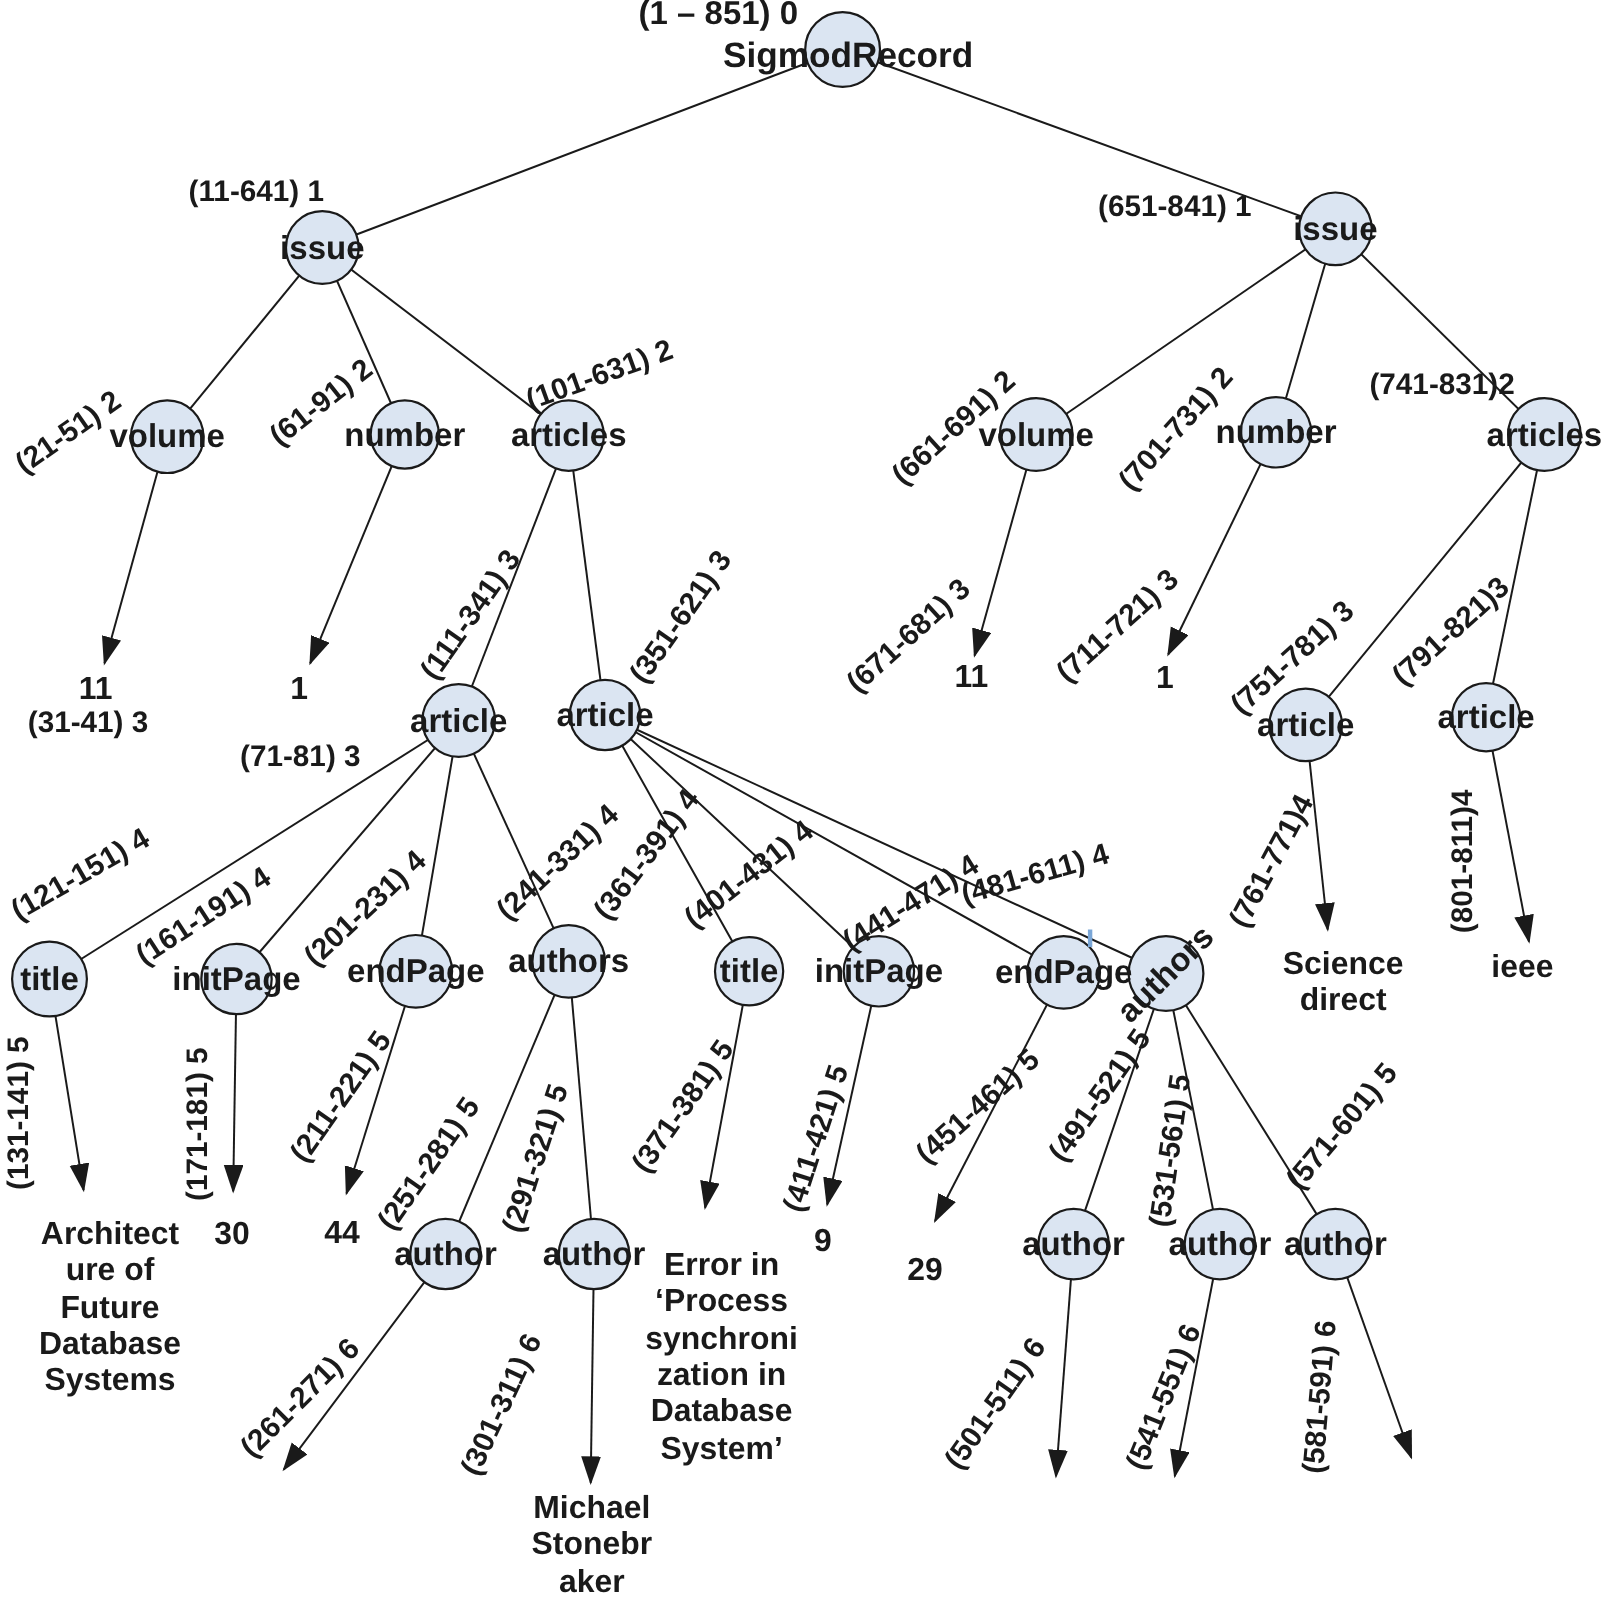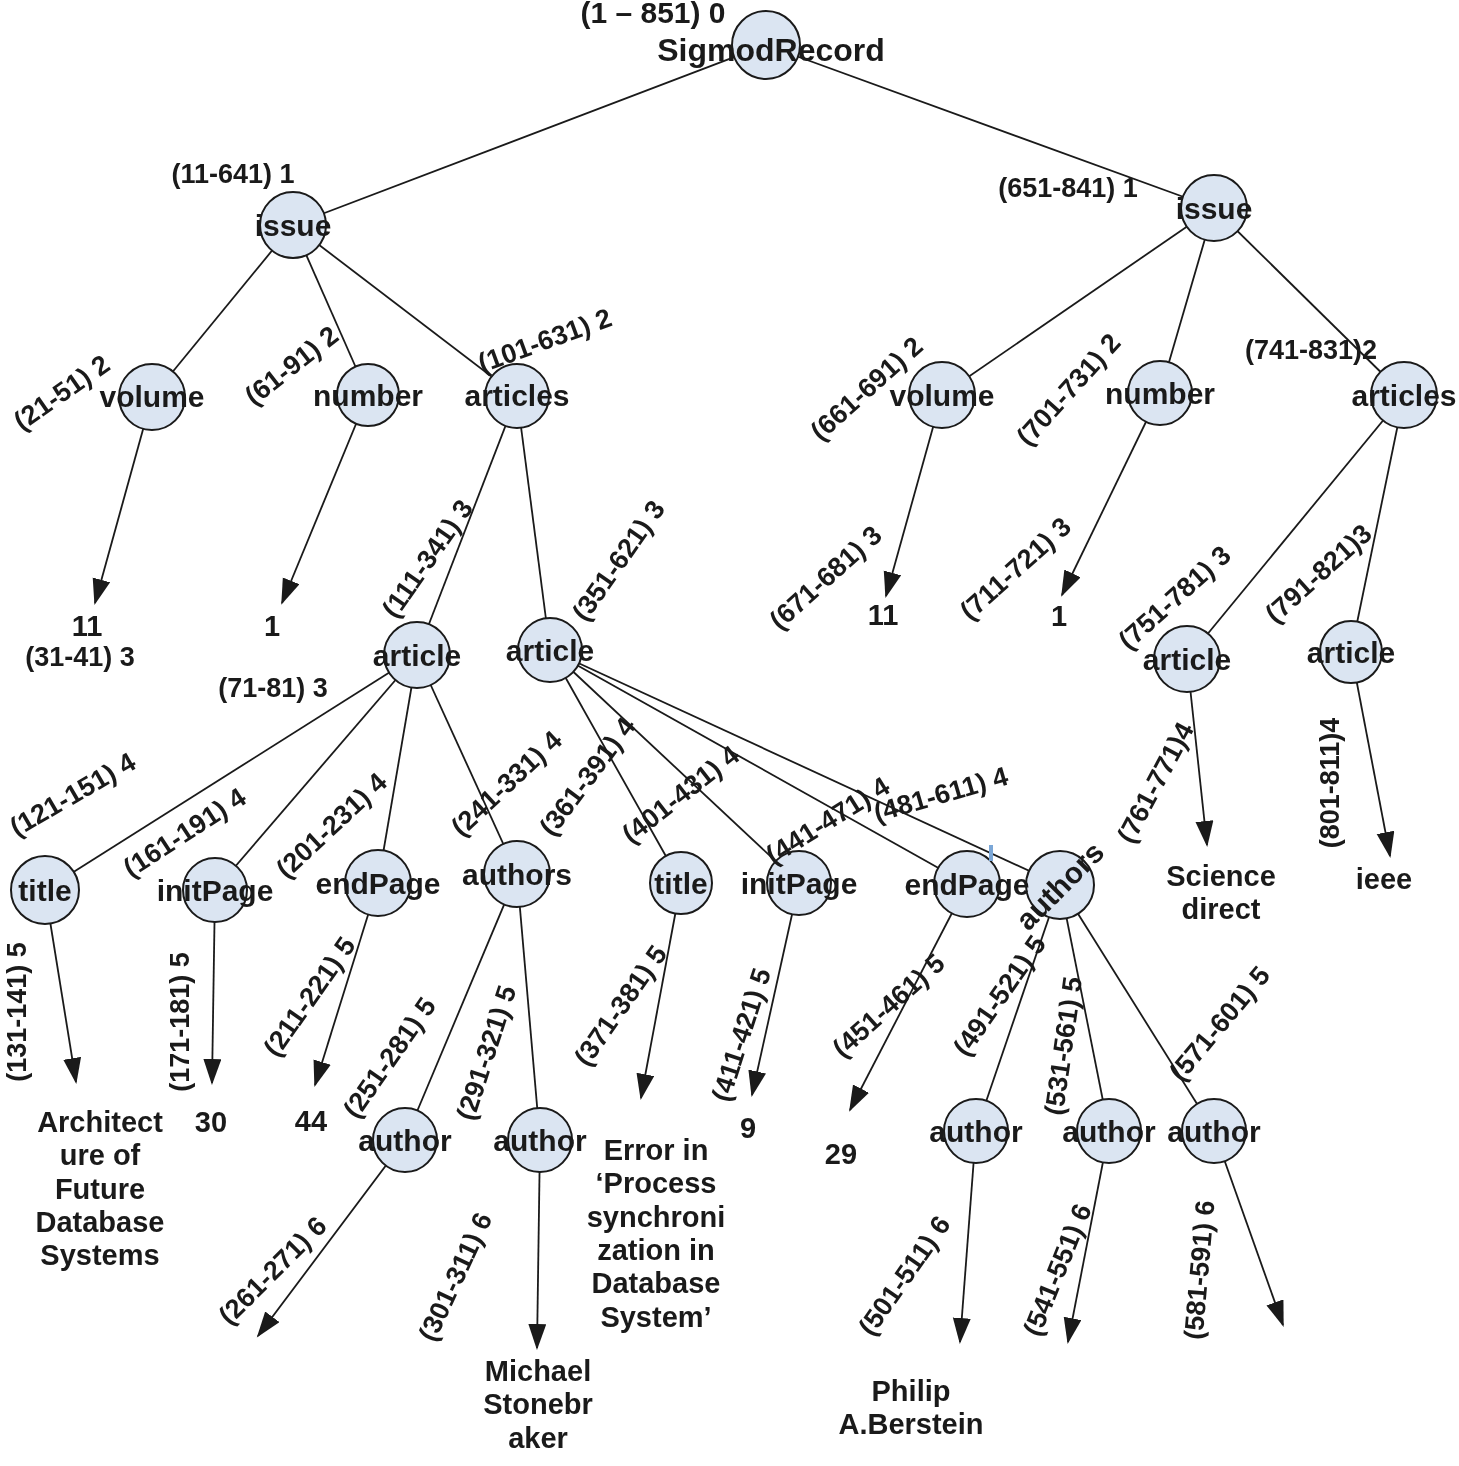--- a/index.html
+++ b/index.html
@@ -211,20 +211,18 @@
   <div class="lbl nd cc" style="left:1109px;top:1132px;">author</div>
   <div class="lbl iv" style="left:1220px;top:1024px;transform:translate(-50%,-50%) rotate(-50deg);">(571-601) 5</div>
   <div class="lbl nd cc" style="left:1214px;top:1132px;">author</div>
 
   <div class="lbl iv" style="left:273px;top:1271px;transform:translate(-50%,-50%) rotate(-45deg);">(261-271) 6</div>
   <div class="lbl iv" style="left:456px;top:1277px;transform:translate(-50%,-50%) rotate(-65deg);">(301-311) 6</div>
   <div class="lbl leaf tc" style="left:538px;top:1355px;">Michael
 Stonebr
 aker</div>
   <div class="lbl iv" style="left:905px;top:1276px;transform:translate(-50%,-50%) rotate(-55deg);">(501-511) 6</div>
-  <div class="lbl leaf tc" style="left:911px;top:1375px;">Philip
-A.Berstein</div>
   <div class="lbl iv" style="left:1058px;top:1270px;transform:translate(-50%,-50%) rotate(-68deg);">(541-551) 6</div>
   <div class="lbl iv" style="left:1200px;top:1270px;transform:translate(-50%,-50%) rotate(-85deg);">(581-591) 6</div>
 
   <div class="cursor-bar" style="left:989px;top:845px;"></div>
 
 </div>
 
 </body></html>

